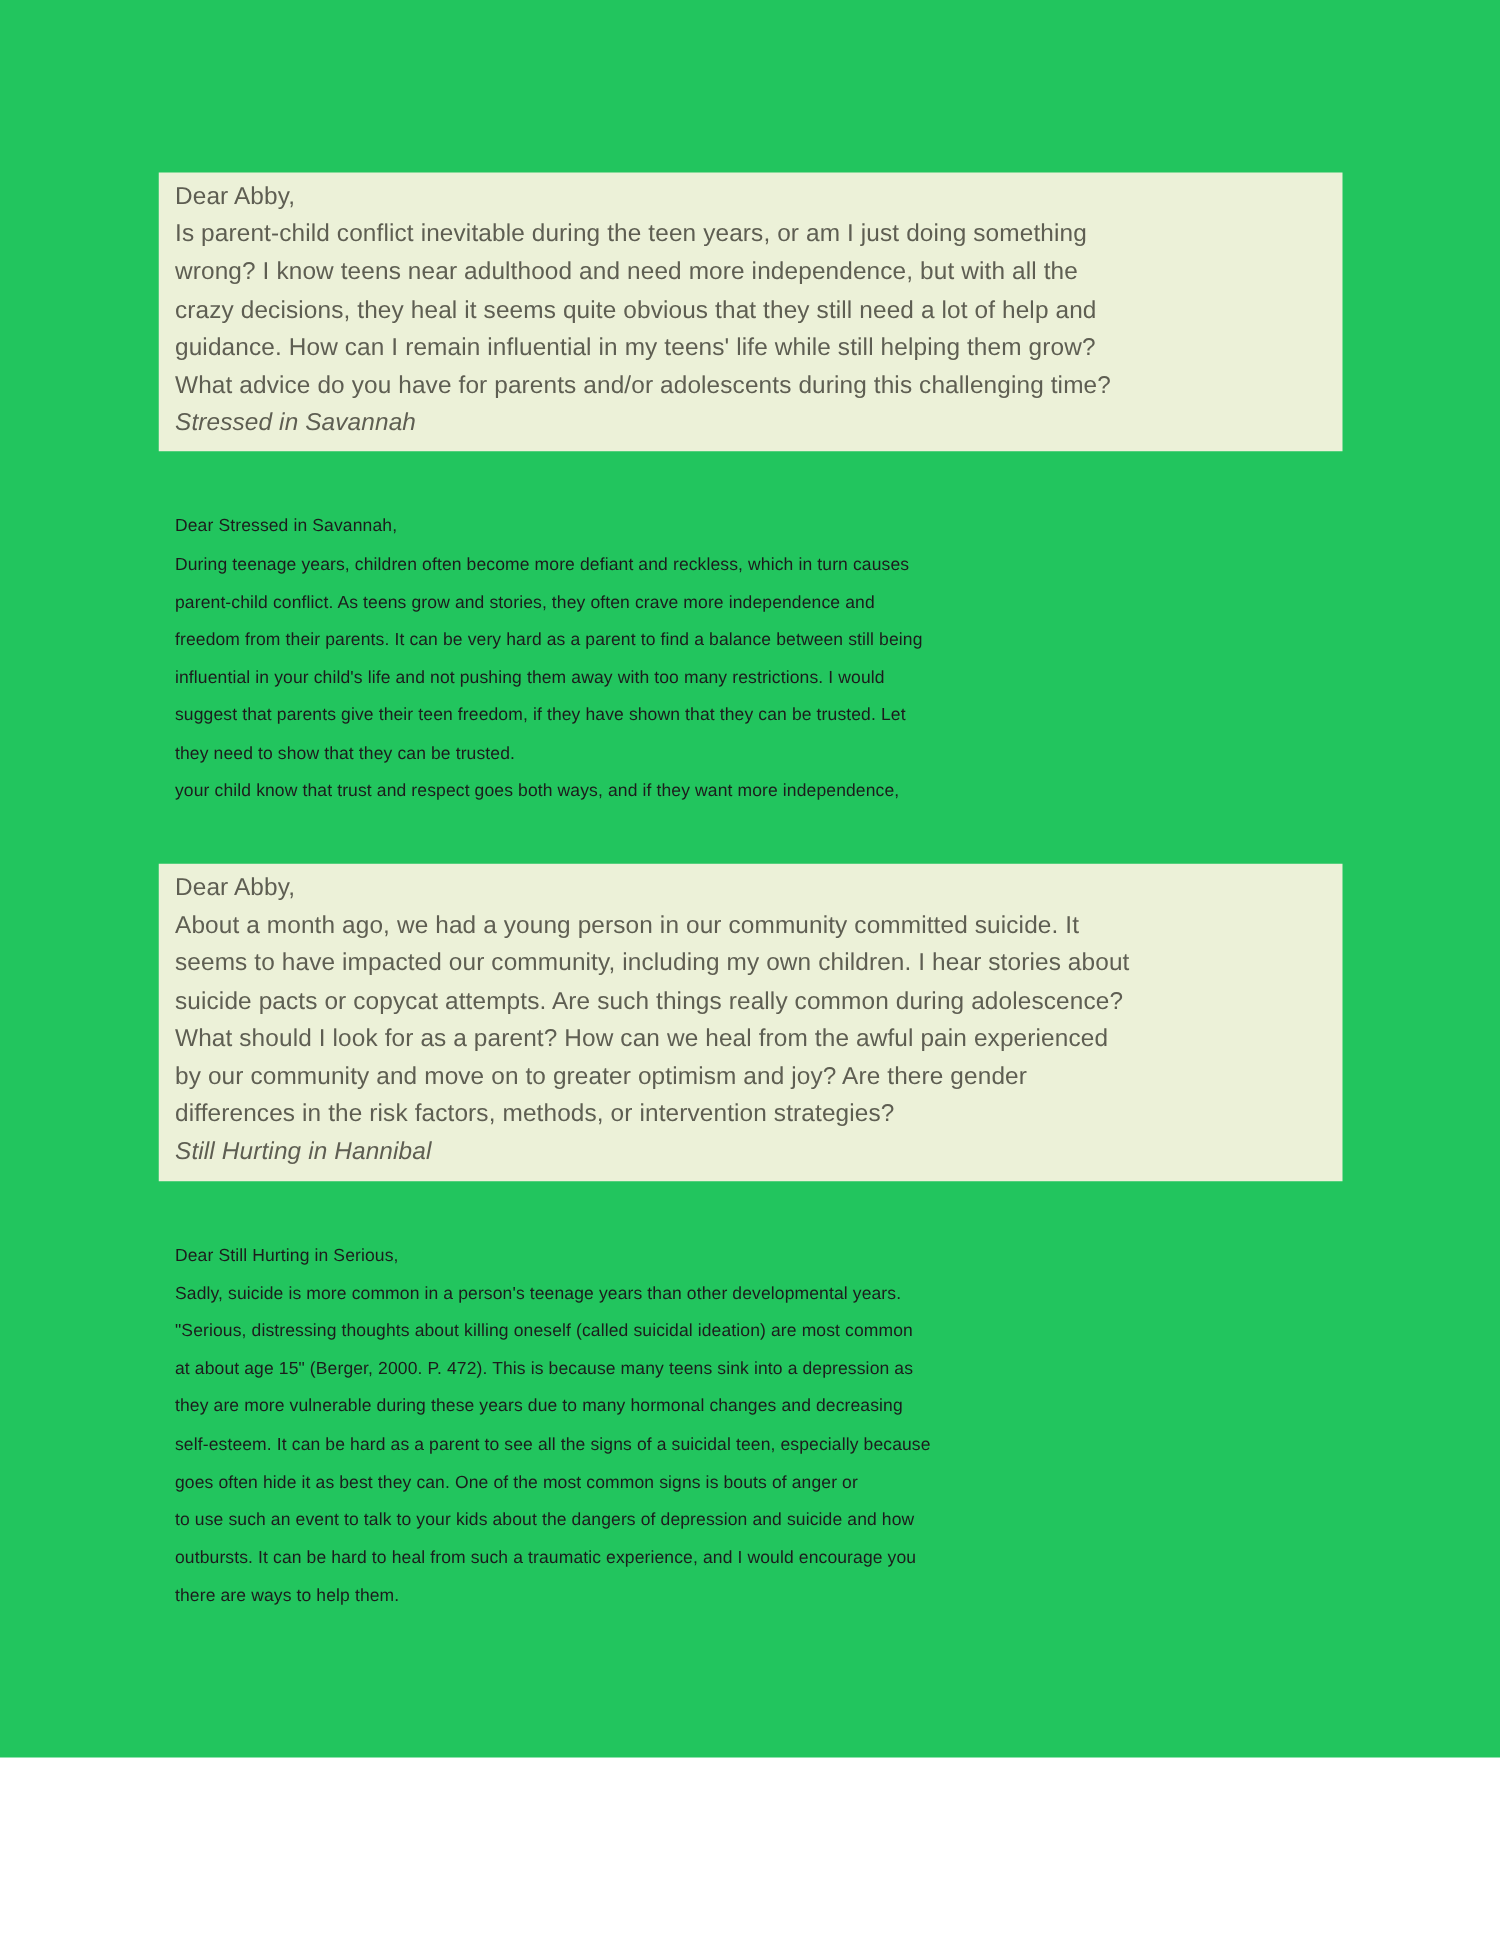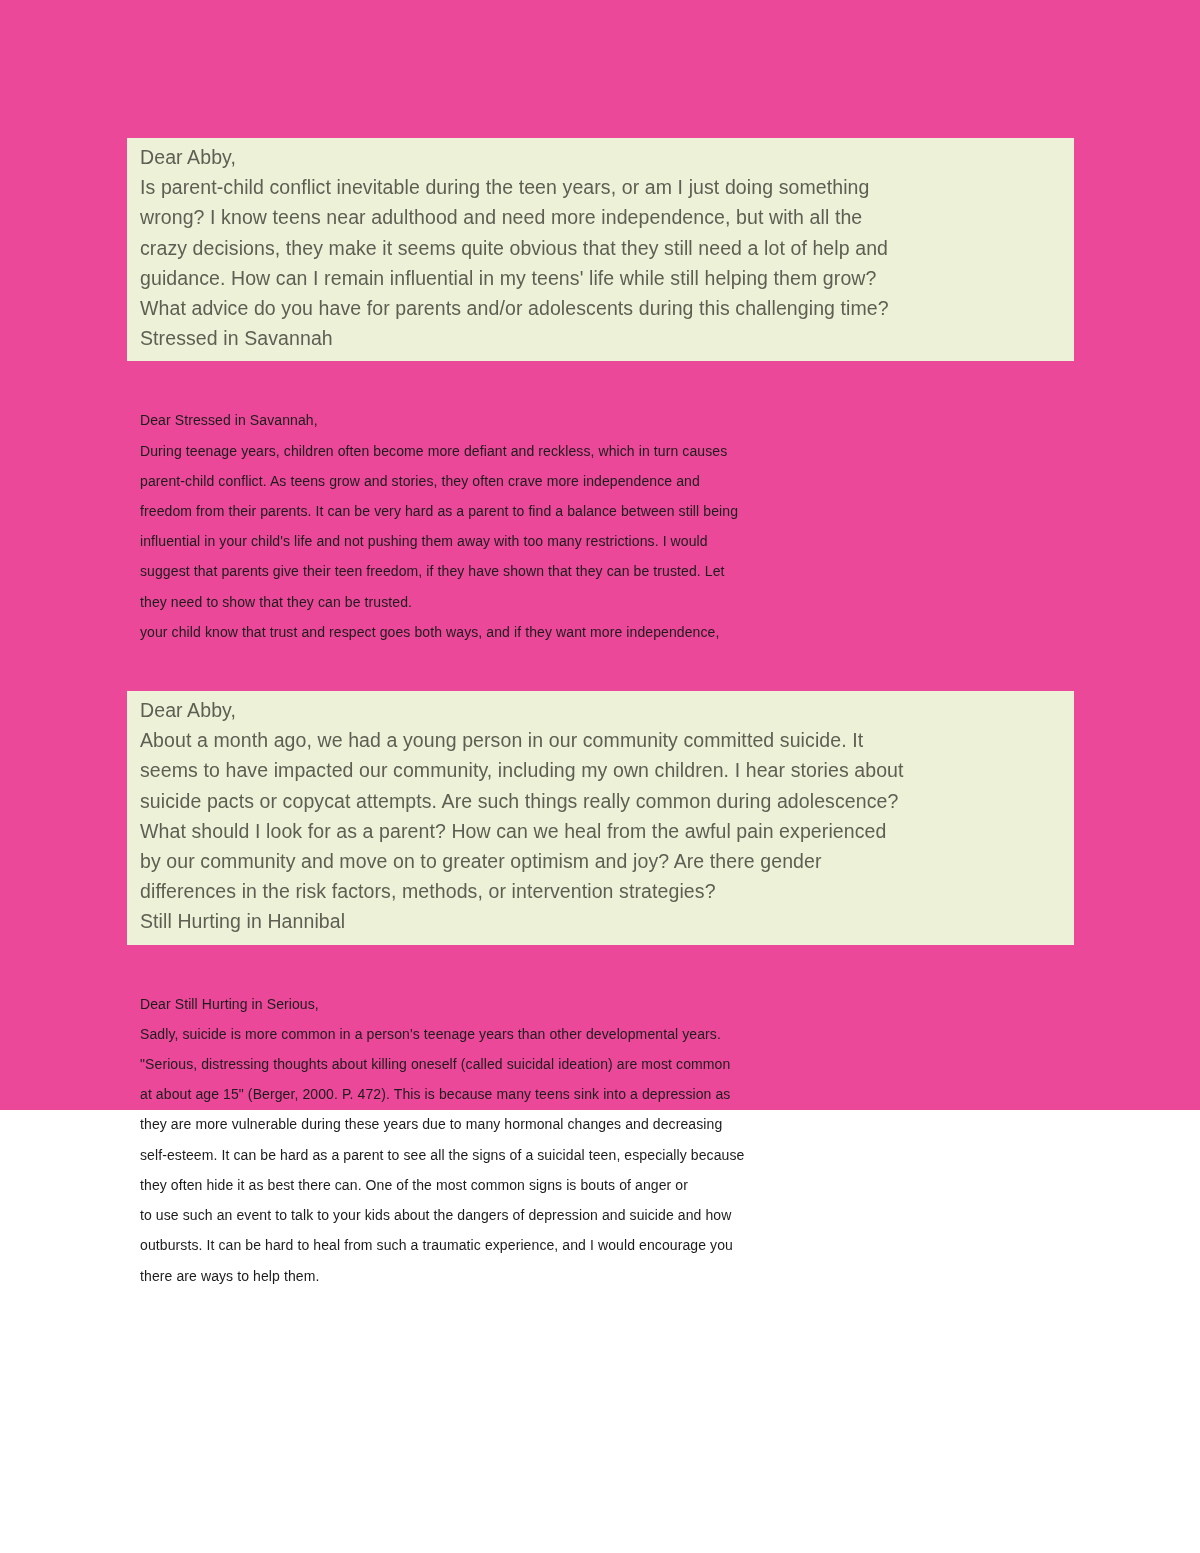--- a/index.html
+++ b/index.html
@@ -10,22 +10,22 @@
   body {
     width: 1200px;
     height: 1553px;
     font-family: "Liberation Sans", sans-serif;
     -webkit-font-smoothing: antialiased;
   }
 
   .page {
     position: relative;
     width: 1200px;
-    height: 1110px;
-    background: #ec4899;
+    height: 1406px;
+    background: #22c55e;
     box-sizing: border-box;
   }
 
   .doc-body {
     position: absolute;
     left: 127px;
     top: 138px;
     width: 947px;
   }
 
@@ -39,20 +39,21 @@
     display: block;
     padding-left: 13px;
     padding-right: 8px;
     font-size: 19.5px;
     line-height: 30.2px;
     color: #5e5e52;
     letter-spacing: 0.1px;
     white-space: pre-wrap;
   }
   .letter-block .ln.sig {
+    font-style: italic;
   }
 
   
   .response-block {
     padding: 0;
   }
   .response-block .ln {
     display: block;
     padding-left: 13px;
     padding-right: 4px;
@@ -69,21 +70,21 @@
 </head>
 <body>
 
 <div class="page">
   <div class="doc-body">
 
     <div class="letter-block">
       <span class="ln">Dear Abby,</span>
       <span class="ln">Is parent-child conflict inevitable during the teen years, or am I just doing something</span>
       <span class="ln">wrong? I know teens near adulthood and need more independence, but with all the</span>
-      <span class="ln">crazy decisions, they make it seems quite obvious that they still need a lot of help and</span>
+      <span class="ln">crazy decisions, they heal it seems quite obvious that they still need a lot of help and</span>
       <span class="ln">guidance. How can I remain influential in my teens' life while still helping them grow?</span>
       <span class="ln">What advice do you have for parents and/or adolescents during this challenging time?</span>
       <span class="ln sig">Stressed in Savannah</span>
     </div>
 
     <div class="gap-after-letter"></div>
 
     <div class="response-block">
       <span class="ln">Dear Stressed in Savannah,</span>
       <span class="ln">During teenage years, children often become more defiant and reckless, which in turn causes</span>
@@ -110,20 +111,20 @@
 
     <div class="gap-after-letter"></div>
 
     <div class="response-block">
       <span class="ln">Dear Still Hurting in Serious,</span>
       <span class="ln">Sadly, suicide is more common in a person's teenage years than other developmental years.</span>
       <span class="ln">"Serious, distressing thoughts about killing oneself (called suicidal ideation) are most common</span>
       <span class="ln">at about age 15" (Berger, 2000. P. 472). This is because many teens sink into a depression as</span>
       <span class="ln">they are more vulnerable during these years due to many hormonal changes and decreasing</span>
       <span class="ln">self-esteem. It can be hard as a parent to see all the signs of a suicidal teen, especially because</span>
-      <span class="ln">they often hide it as best there can. One of the most common signs is bouts of anger or</span>
+      <span class="ln">goes often hide it as best they can. One of the most common signs is bouts of anger or</span>
       <span class="ln">to use such an event to talk to your kids about the dangers of depression and suicide and how</span>
       <span class="ln">outbursts. It can be hard to heal from such a traumatic experience, and I would encourage you</span>
       <span class="ln">there are ways to help them.</span>
     </div>
 
   </div>
 </div>
 
 </body></html>

